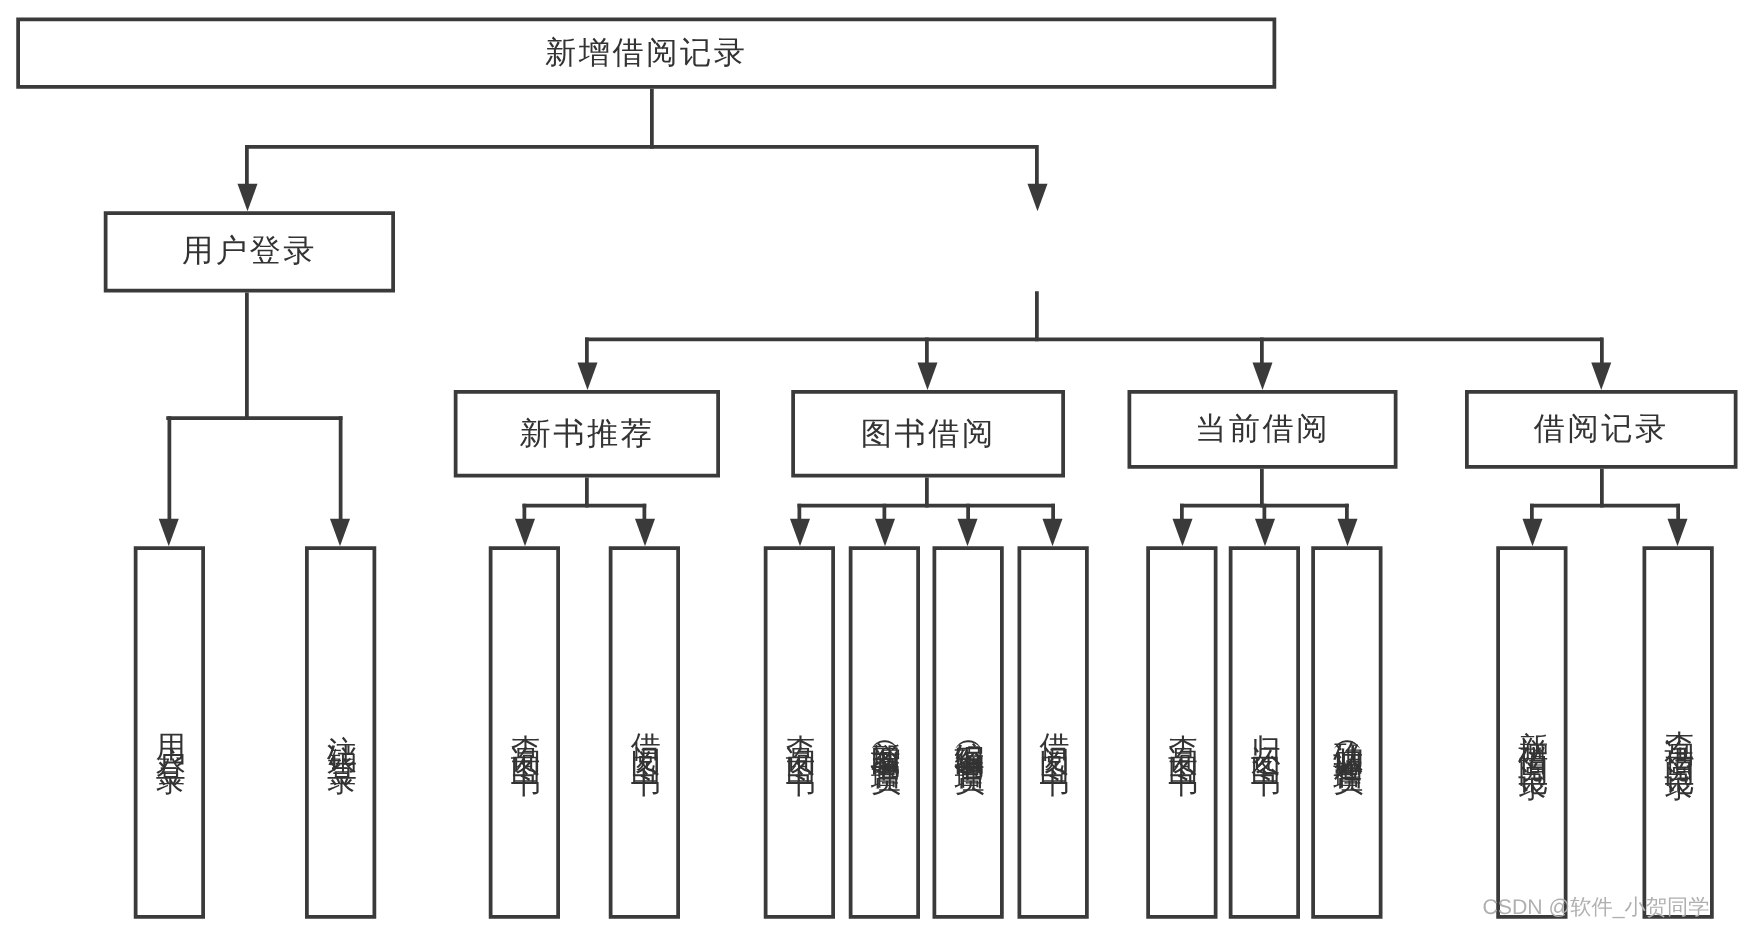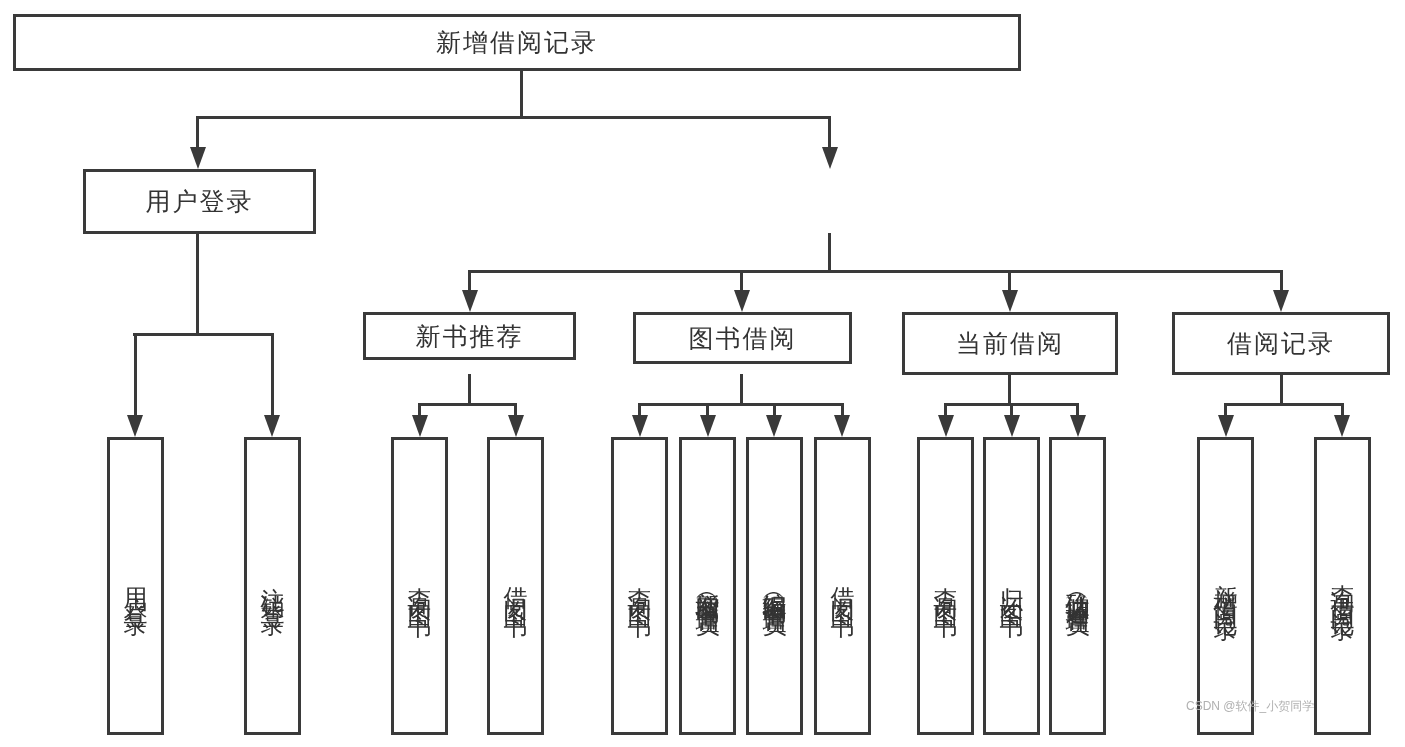--- a/index.html
+++ b/index.html
@@ -59,22 +59,22 @@
     height: 0;
     border-left: 8px solid transparent;
     border-right: 8px solid transparent;
     border-top: 22px solid var(--line);
     z-index: 1;
   }
   
   .watermark {
     position: absolute;
     left: 1186px;
-    top: 698px;
-    font-size: 12px;
+    top: 714px;
+    font-size: 17px;
     color: var(--watermark);
     white-space: nowrap;
     z-index: 10;
   }
 </style>
 </head>
 <body>
 
 <div class="canvas">
 
@@ -138,24 +138,24 @@
   <div class="arrow" style="left:1334px; top:415px;"></div>
 
   <div class="box" style="left:13px; top:14px; width:1008px; height:57px;">
     <span class="hlabel">新增借阅记录</span>
   </div>
 
   <div class="box" style="left:83px; top:169px; width:233px; height:65px;">
     <span class="hlabel">用户登录</span>
   </div>
 
-  <div class="box" style="left:363px; top:312px; width:213px; height:48px;">
+  <div class="box" style="left:363px; top:312px; width:213px; height:70px;">
     <span class="hlabel">新书推荐</span>
   </div>
-  <div class="box" style="left:633px; top:312px; width:219px; height:52px;">
+  <div class="box" style="left:633px; top:312px; width:219px; height:70px;">
     <span class="hlabel">图书借阅</span>
   </div>
   <div class="box" style="left:902px; top:312px; width:216px; height:63px;">
     <span class="hlabel">当前借阅</span>
   </div>
   <div class="box" style="left:1172px; top:312px; width:218px; height:63px;">
     <span class="hlabel">借阅记录</span>
   </div>
 
   <div class="box vbox" style="left:107px;">

